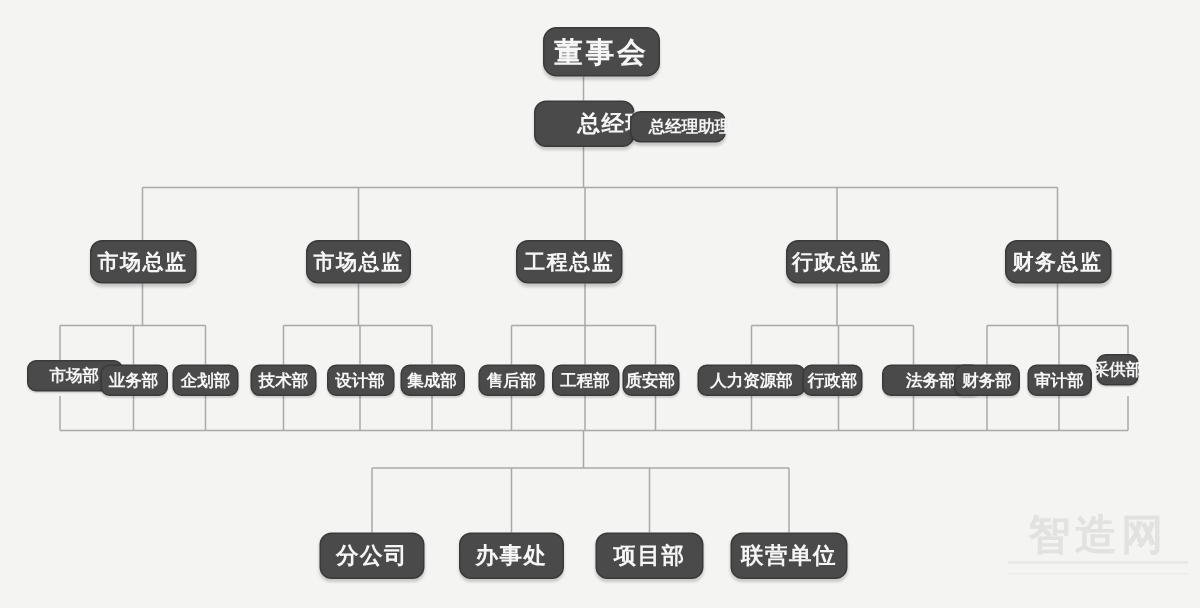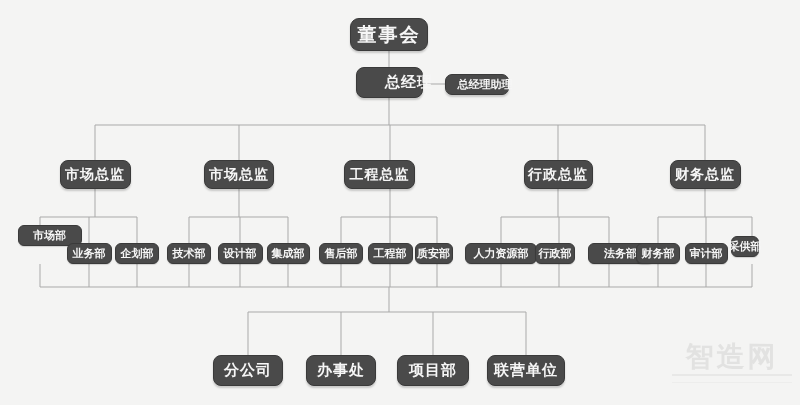--- a/index.html
+++ b/index.html
@@ -61,25 +61,25 @@
   }
 </style>
 </head>
 <body>
 
 <div id="canvas">
   <svg id="connectors" viewBox="0 0 800 405" xmlns="http://www.w3.org/2000/svg">
     <path id="connector-path" fill="none" stroke-width="1" d="M389 51L389 67M422.5 84L445 84M389 98L389 125M95 125L705 125M95 125L95 160M239 125L239 160M390 125L390 160M558 125L558 160M705 125L705 160M95 189L95 217M40 217L137 217M40 217L40 243M40 264L40 287M89 217L89 243M89 264L89 287M137 217L137 243M137 264L137 287M239 189L239 217M189 217L288 217M189 217L189 243M189 264L189 287M240 217L240 243M240 264L240 287M288 217L288 243M288 264L288 287M390 189L390 217M341 217L437 217M341 217L341 243M341 264L341 287M390 217L390 243M390 264L390 287M437 217L437 243M437 264L437 287M558 189L558 217M501 217L609 217M501 217L501 243M501 264L501 287M559 217L559 243M559 264L559 287M609 217L609 243M609 264L609 287M705 189L705 217M658 217L752 217M658 217L658 243M658 264L658 287M706 217L706 243M706 264L706 287M752 217L752 243M752 264L752 287M40 287L752 287M389 287L389 312M248 312L526 312M248 312L248 355M341 312L341 355M433 312L433 355M526 312L526 355" stroke="#a9a9a9"></path>
   </svg>
   <div id="nodes">
-      <div class="node lvl-board" style="left: 350px; top: 18px; width: 78px; height: 33px;">董事会</div>
+      <div class="node lvl-board" style="left: 362px; top: 18px; width: 78px; height: 33px;">董事会</div>
       <div class="node lvl-gm" style="left: 355.5px; top: 67px; width: 67px; height: 31px; padding-left: 40px;">总经理</div>
-      <div class="node lvl-assistant" style="left: 445px; top: 74px; width: 64px; height: 21px; padding-left: 16px;">总经理助理</div>
+      <div class="node lvl-assistant" style="left: 420px; top: 74px; width: 64px; height: 21px; padding-left: 16px;">总经理助理</div>
       <div class="node lvl-director" style="left: 59.5px; top: 160px; width: 71px; height: 29px;">市场总监</div>
-      <div class="node lvl-dept" style="left: 17.5px; top: 225px; width: 64px; height: 21px;">市场部</div>
+      <div class="node lvl-dept" style="left: 17.5px; top: 240px; width: 64px; height: 21px;">市场部</div>
       <div class="node lvl-dept" style="left: 66.5px; top: 243px; width: 45px; height: 21px;">业务部</div>
       <div class="node lvl-dept" style="left: 115px; top: 243px; width: 44px; height: 21px;">企划部</div>
       <div class="node lvl-director" style="left: 204px; top: 160px; width: 70px; height: 29px;">市场总监</div>
       <div class="node lvl-dept" style="left: 167px; top: 243px; width: 44px; height: 21px;">技术部</div>
       <div class="node lvl-dept" style="left: 217.5px; top: 243px; width: 45px; height: 21px;">设计部</div>
       <div class="node lvl-dept" style="left: 266.5px; top: 243px; width: 43px; height: 21px;">集成部</div>
       <div class="node lvl-director" style="left: 344px; top: 160px; width: 71px; height: 29px;">工程总监</div>
       <div class="node lvl-dept" style="left: 319px; top: 243px; width: 44px; height: 21px;">售后部</div>
       <div class="node lvl-dept" style="left: 367.5px; top: 243px; width: 45px; height: 21px;">工程部</div>
       <div class="node lvl-dept" style="left: 414.5px; top: 243px; width: 38px; height: 21px;">质安部</div>

